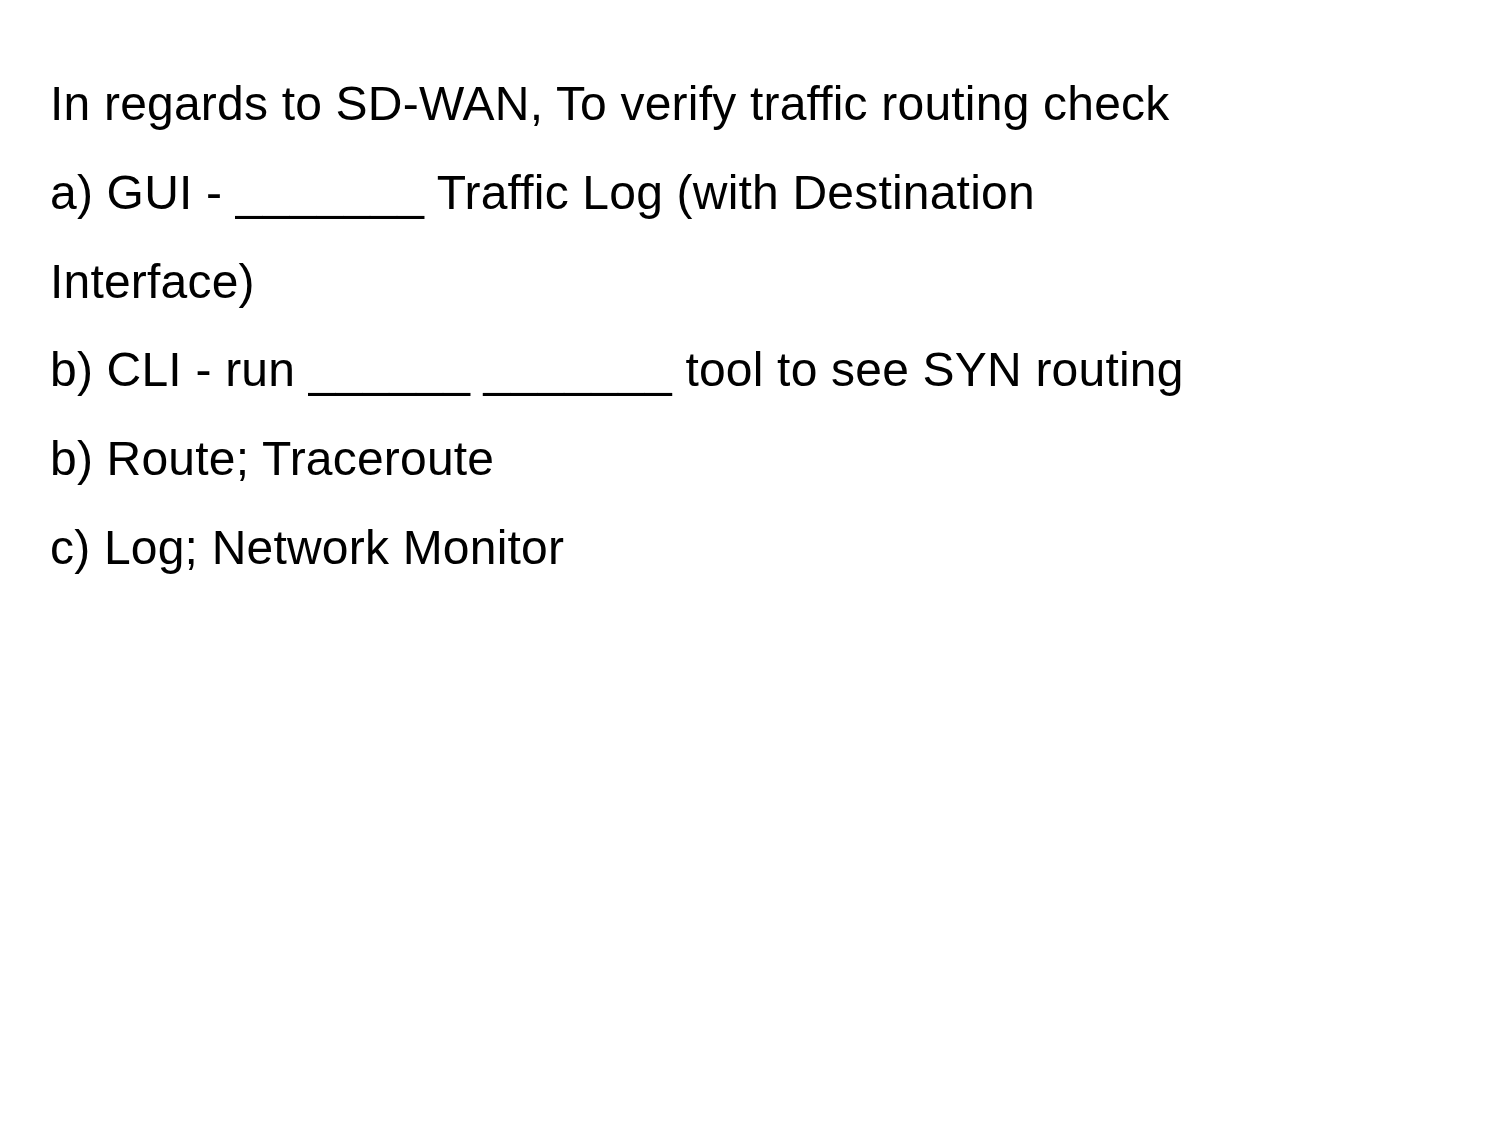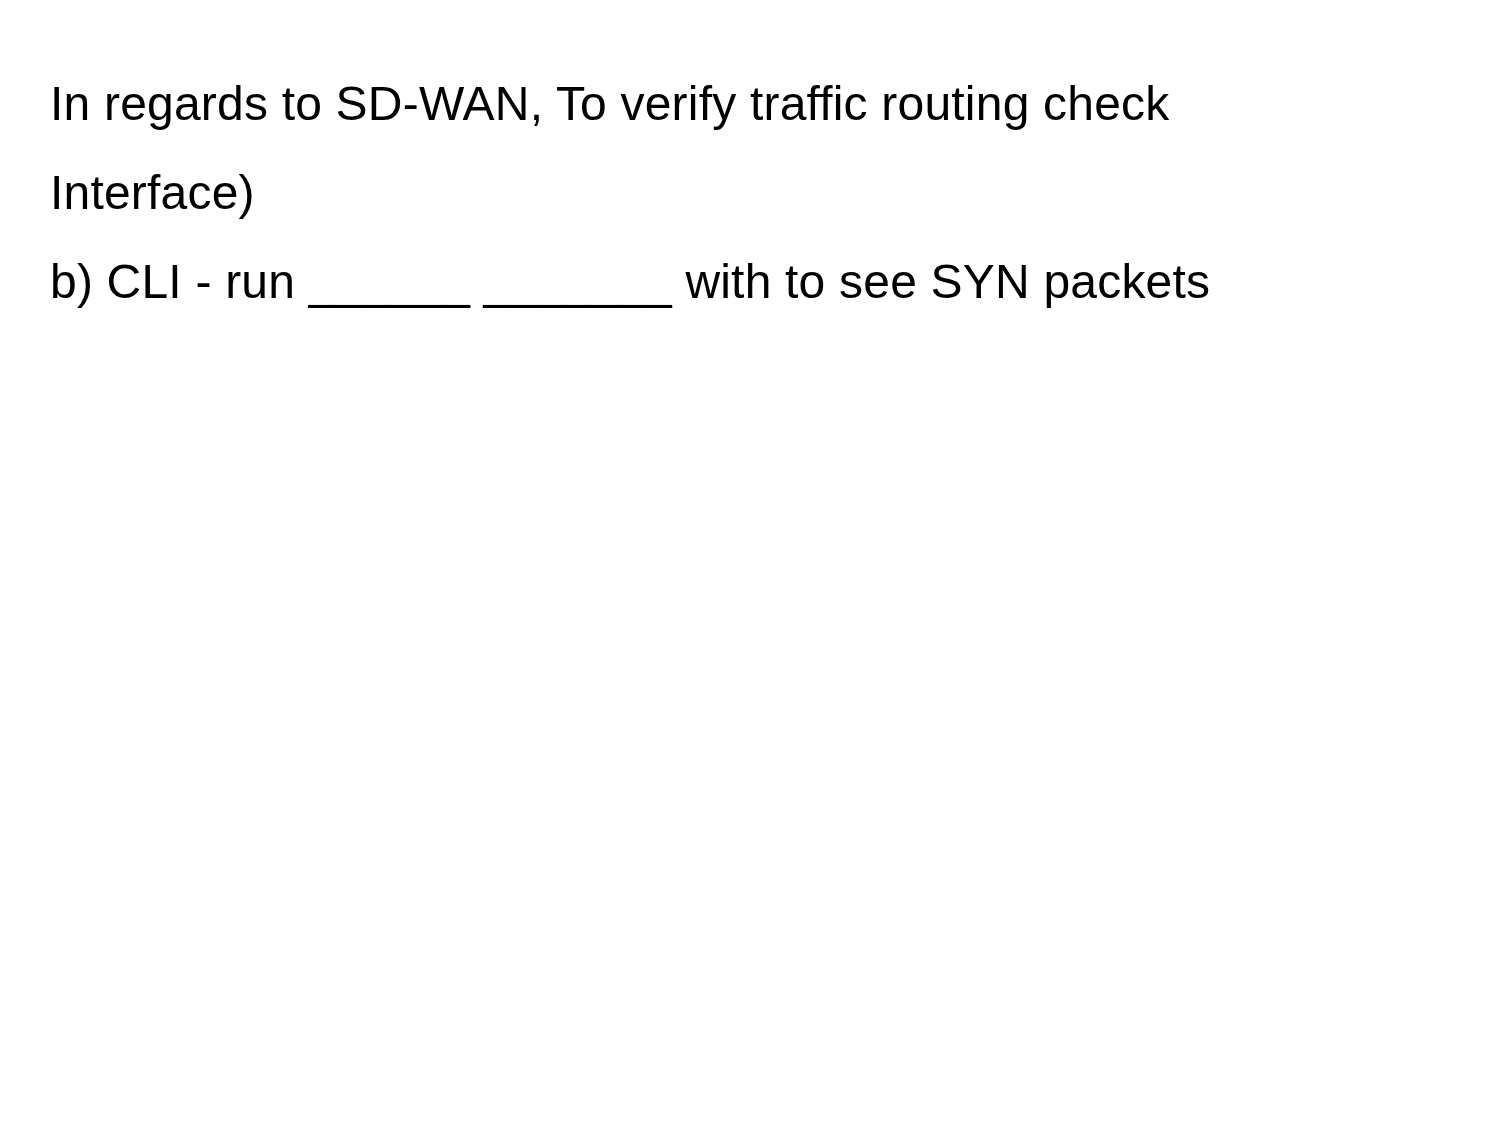--- a/index.html
+++ b/index.html
@@ -23,15 +23,18 @@
     line-height: 1.85;
     letter-spacing: 0.2px;
     font-weight: 400;
   }
 </style>
 </head>
 <body>
 
 <div class="page">
   <div class="line">In regards to SD-WAN, To verify traffic routing check</div>
+  <div class="line">a) GUI - _______ Traffic Log (with Destination</div>
   <div class="line">Interface)</div>
-  <div class="line">b) CLI - run ______ _______ with to see SYN packets</div>
+  <div class="line">b) CLI - run ______ _______ tool to see SYN routing</div>
+  <div class="line">b) Route; Traceroute</div>
+  <div class="line">c) Log; Network Monitor</div>
 </div>
 
 </body></html>

